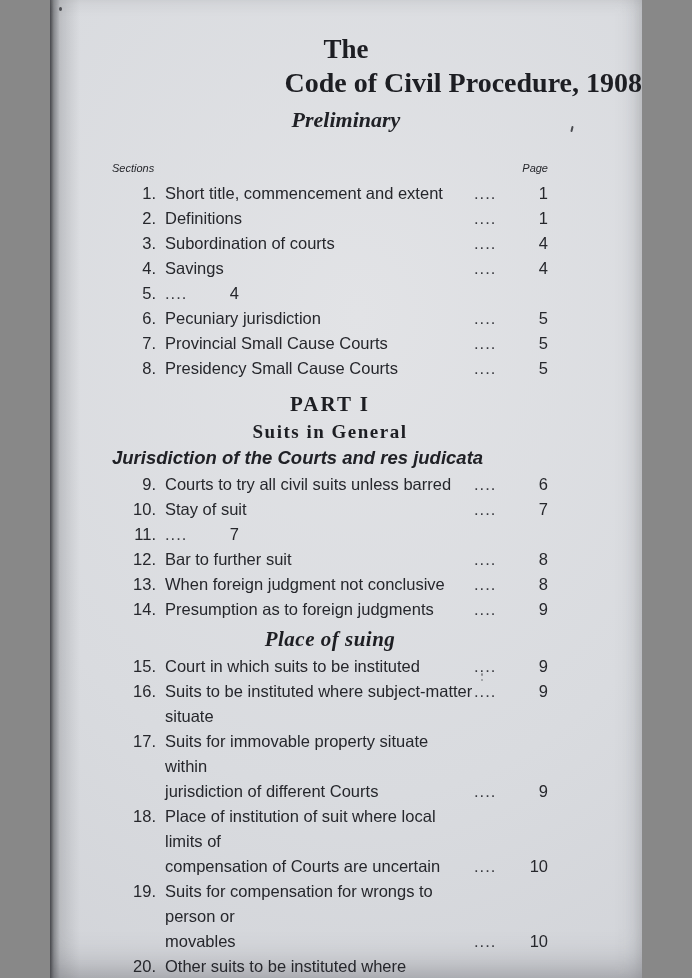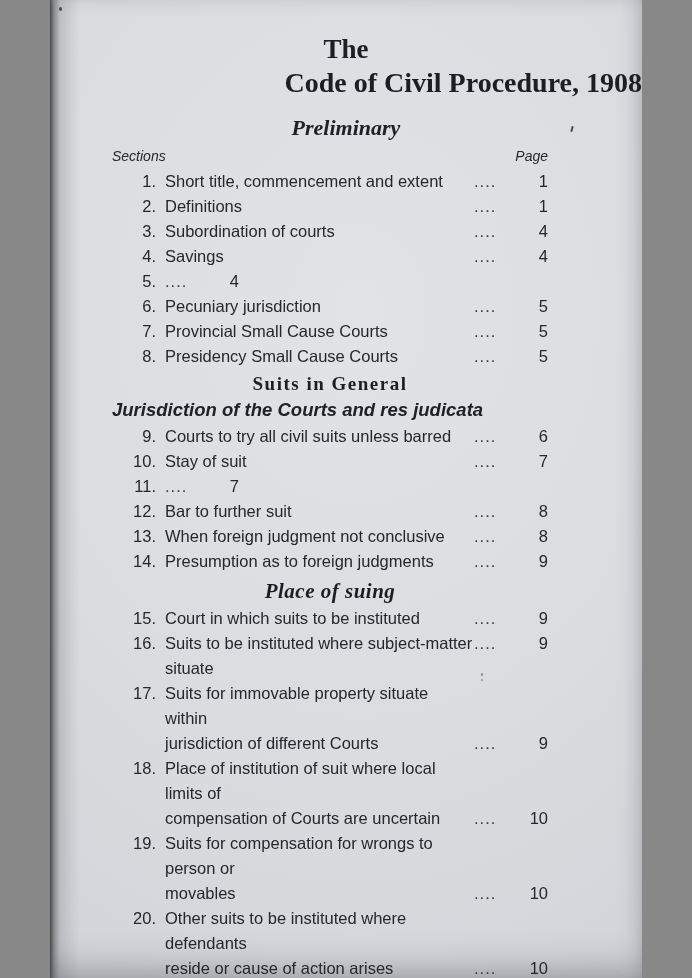--- a/index.html
+++ b/index.html
@@ -33,28 +33,28 @@
     margin:34px 0 0 0;text-align:center;
     font-family:"Liberation Serif", serif;font-weight:bold;
     font-size:27px;line-height:30px;color:#1d1e23;
   }
   .title-main{
     margin:3px 0 0 0;text-align:right;
     font-family:"Liberation Serif", serif;font-weight:bold;
     font-size:28px;line-height:32px;color:#1d1e23;
   }
   .subtitle{
-    margin:16px 0 0 0;text-align:center;
+    margin:8px 0 0 0;text-align:center;
     font-family:"Liberation Serif", serif;font-weight:bold;font-style:italic;
     font-size:22px;line-height:26px;color:#202126;
   }
   .cols-row{
     display:flex;justify-content:space-between;
-    margin:4px 94px 2px 62px;
-    font-style:italic;font-size:14px;line-height:22px;color:#26272c;
+    margin:24px 94px 2px 62px;
+    font-style:italic;font-size:11px;line-height:22px;color:#26272c;
   }
   .toc{margin:2px 94px 0 62px;}
   .row{display:flex;align-items:flex-start;font-size:16.5px;line-height:25px;color:#26272c;}
   .row .num{flex:0 0 44px;text-align:right;padding-right:9px;}
   .row .txt{flex:1;}
   .row .dots{flex:0 0 34px;letter-spacing:1px;color:#3a3b40;}
   .row .pg{flex:0 0 40px;text-align:right;}
   .row.two .dots,.row.two .pg{align-self:flex-end;}
   .row .txt.italic{font-style:italic;}
 
@@ -148,20 +148,21 @@
         <span class="dots">....</span>
         <span class="pg">5</span>
       </div>
       <div class="row">
         <span class="num">8.</span>
         <span class="txt">Presidency Small Cause Courts</span>
         <span class="dots">....</span>
         <span class="pg">5</span>
       </div>
 
+      <div class="h-part">PART I</div>
       <div class="h-section">Suits in General</div>
       <div class="h-sub-sans">Jurisdiction of the Courts and res judicata</div>
 
       <div class="row">
         <span class="num">9.</span>
         <span class="txt">Courts to try all civil suits unless barred</span>
         <span class="dots">....</span>
         <span class="pg">6</span>
       </div>
       <div class="row">

